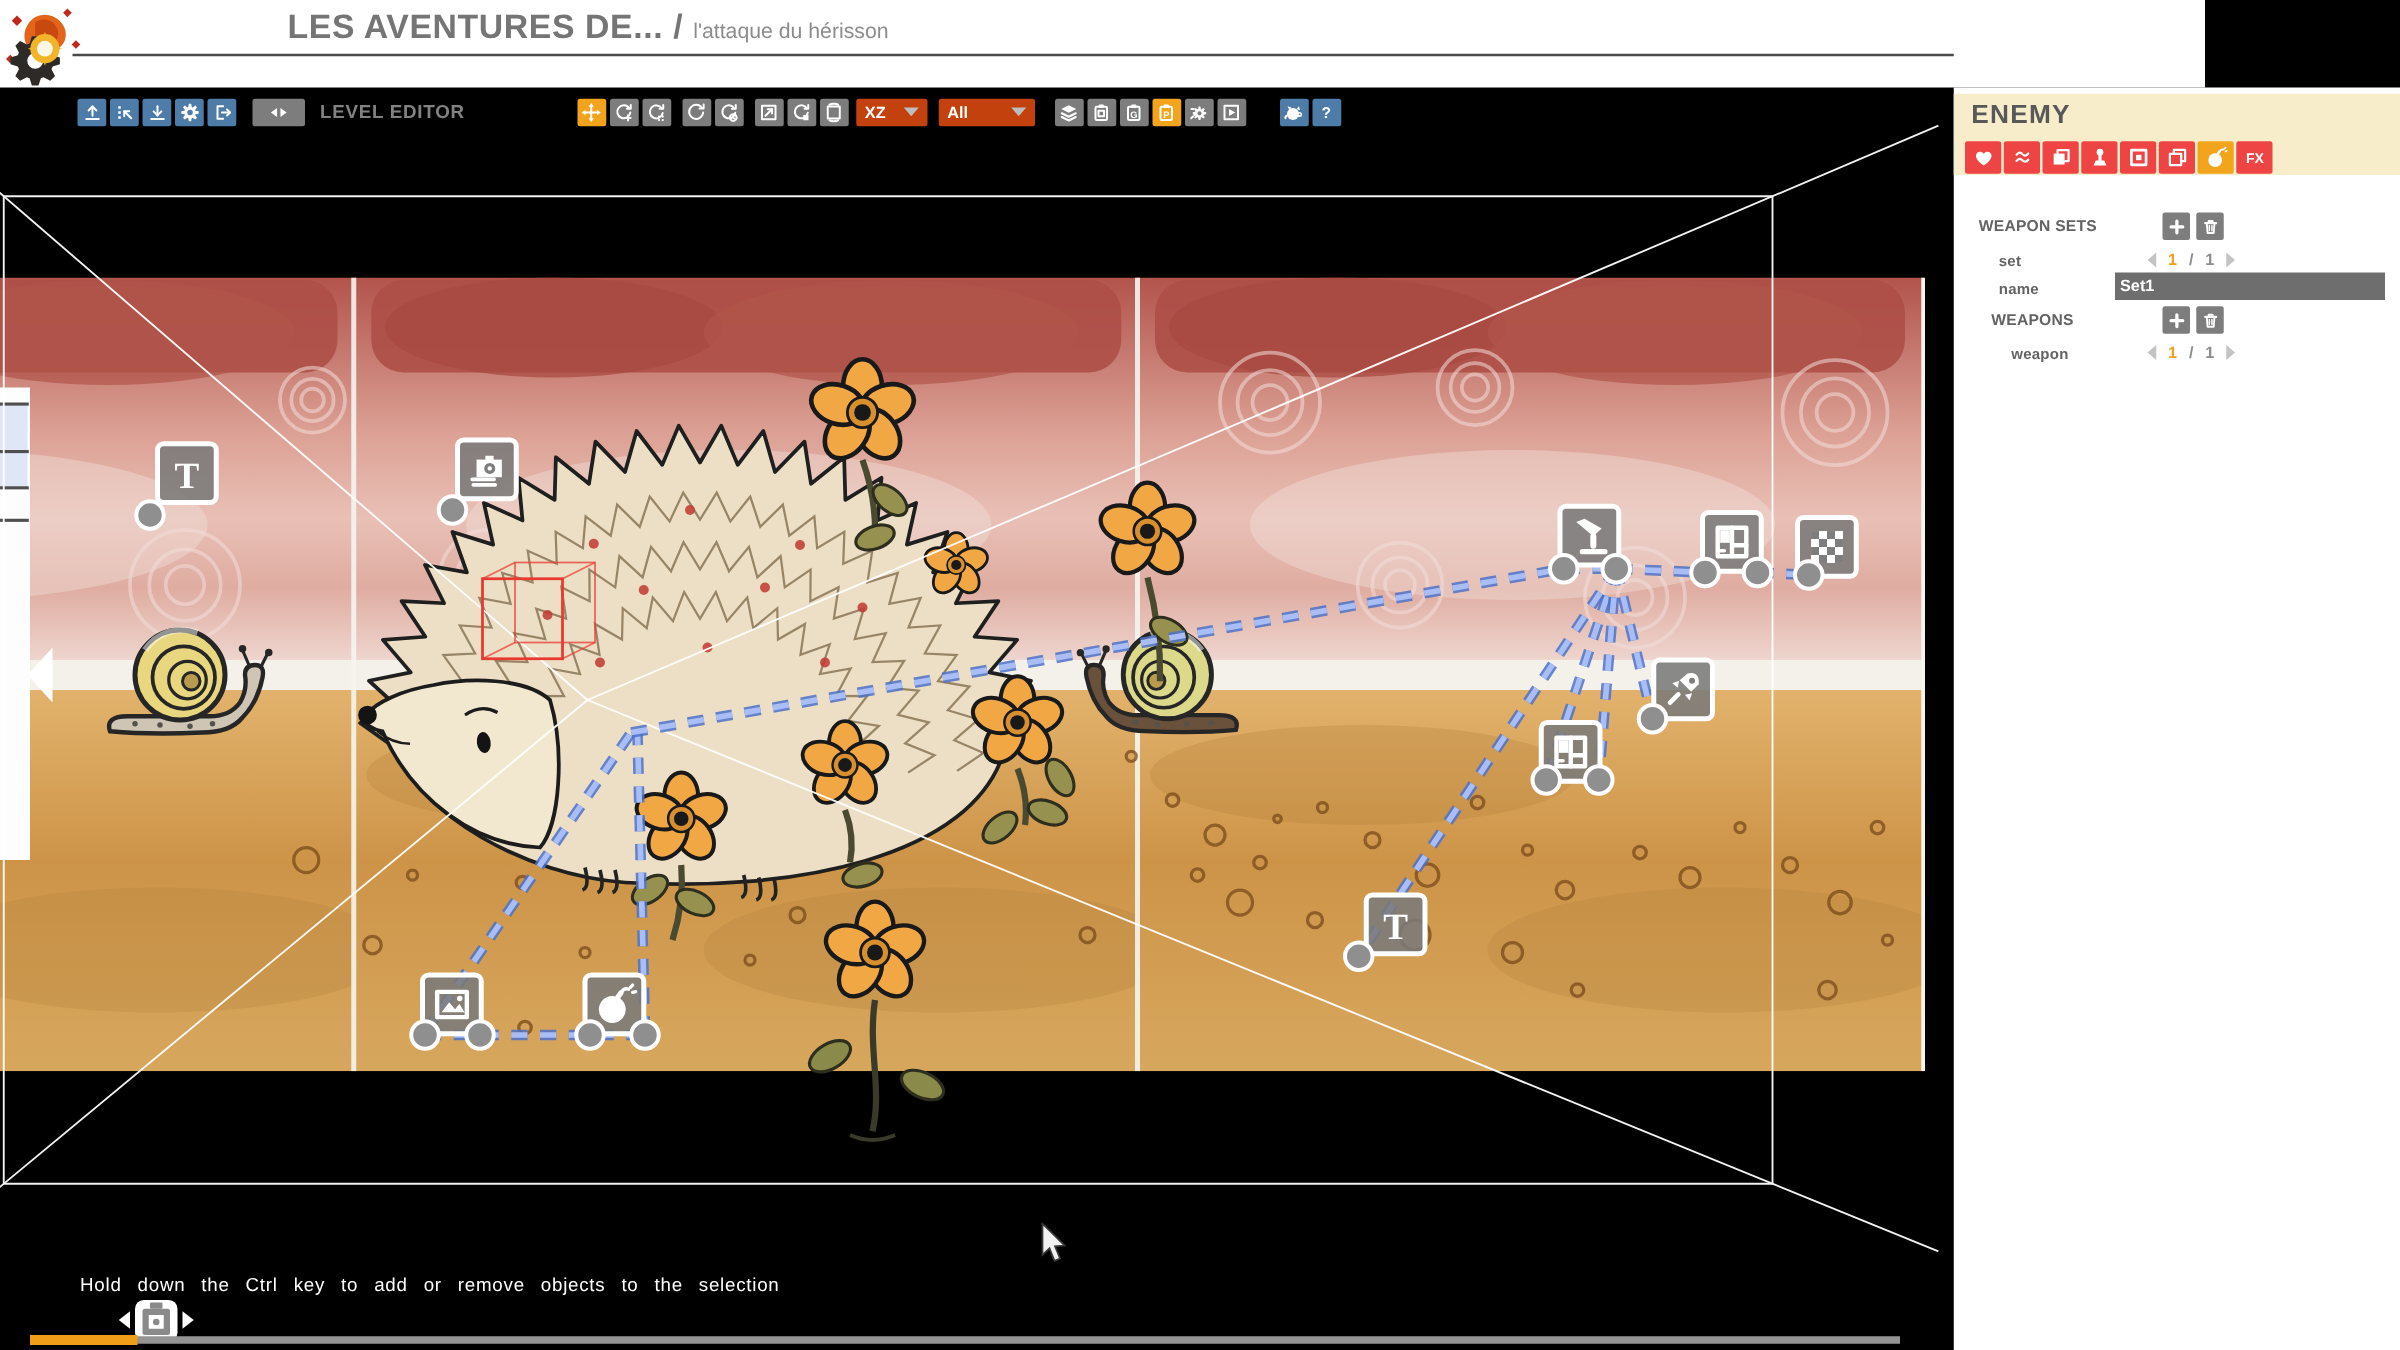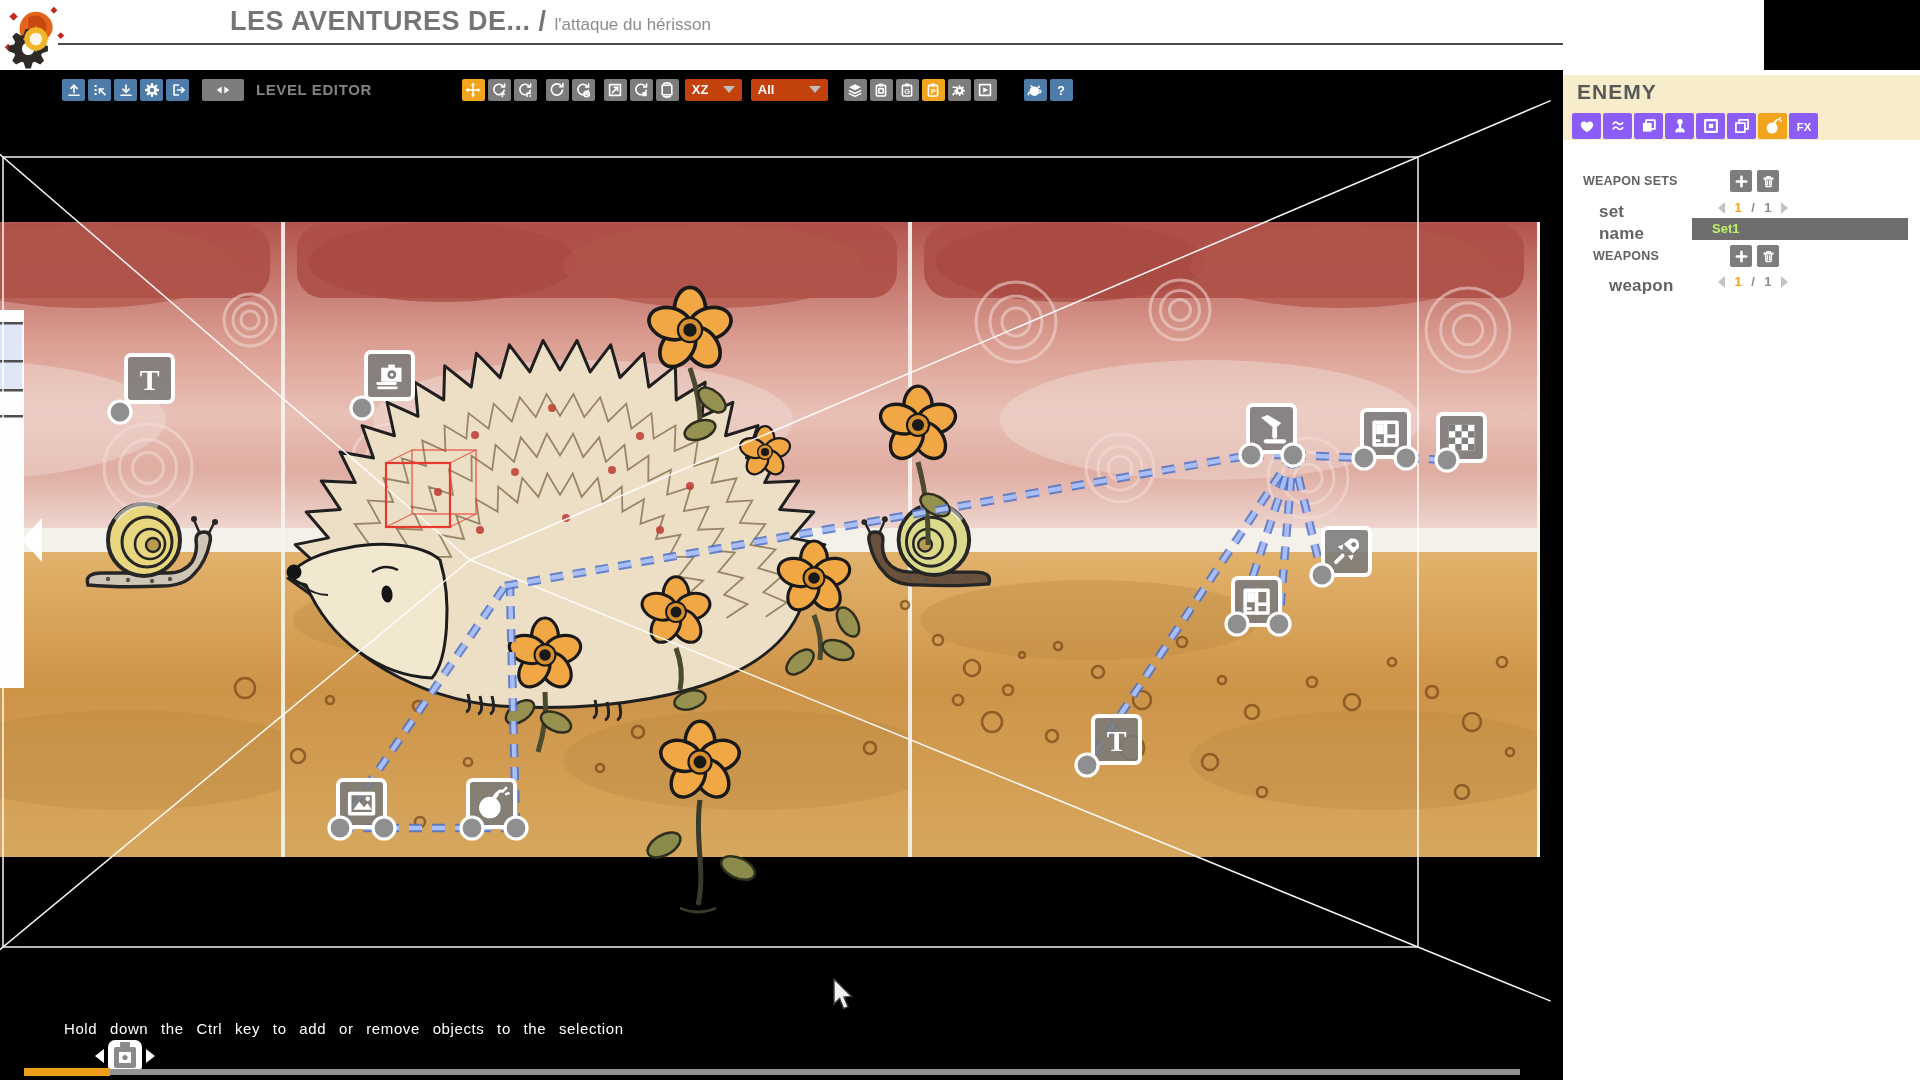--- a/index.html
+++ b/index.html
@@ -33,39 +33,39 @@
              letter-spacing:.6px;word-spacing:8px;white-space:nowrap;}
   #nav-widget{position:absolute;left:92px;top:968px;}
   #progress-track{position:absolute;left:24px;top:999px;width:1496px;height:6px;background:#949494;}
   #progress-fill{position:absolute;left:24px;top:998px;width:86px;height:8px;background:#f09e1a;}
   #cursor{position:absolute;left:832px;top:908px;z-index:25;}
   
   aside{position:absolute;left:1563px;top:70px;width:357px;height:1010px;background:#fff;z-index:20;}
   #panel-cream{position:absolute;left:0;top:5px;width:357px;height:65px;background:#f8edcb;}
   #panel-title{position:absolute;left:14px;top:10px;font-size:21px;font-weight:bold;color:#585858;letter-spacing:1px;}
   #panel-tabs{position:absolute;left:9px;top:43px;display:flex;}
-  .tab{width:29px;height:26px;background:#8b5cf6;border-radius:2px;margin-right:2px;
+  .tab{width:29px;height:26px;background:#ef4444;border-radius:2px;margin-right:2px;
        display:flex;align-items:center;justify-content:center;cursor:pointer;}
   .tab.active{background:#f2a41c;}
   #panel-section{position:absolute;left:0;top:70px;width:357px;height:23px;border-top:1px solid #bbb;
                  border-bottom:1px solid #bbb;background:#fff;}
   #panel-section span{position:absolute;left:15px;top:3px;font-size:15px;font-weight:bold;color:#5c5c5c;letter-spacing:.4px;}
   .p-row{position:absolute;width:357px;height:24px;}
   .p-label{position:absolute;font-size:12.5px;font-weight:bold;color:#636363;top:4px;letter-spacing:.2px;}
-  .p-label.small{font-size:17px;}
+  .p-label.small{font-size:12px;}
   .sq-btn{position:absolute;width:22px;height:22px;background:#7d7d7d;border-radius:2px;top:0;
           display:flex;align-items:center;justify-content:center;cursor:pointer;}
   .pager{position:absolute;left:155px;top:2px;width:70px;display:flex;align-items:center;justify-content:space-between;}
   .pg-arrow{width:0;height:0;border-top:6px solid transparent;border-bottom:6px solid transparent;cursor:pointer;}
   .pg-prev{border-right:7px solid #c3c3c3;}
   .pg-next{border-left:7px solid #c3c3c3;}
   .pg-val{font-size:13px;font-weight:bold;color:#f0a01e;}
   .pg-sep,.pg-total{font-size:13px;font-weight:bold;color:#8d8d8d;}
-  #name-input{position:absolute;left:129px;top:0;width:216px;height:22px;background:#6e6e6e;color:#bef264;
-              font-size:13px;font-weight:bold;line-height:22px;padding-left:20px;box-sizing:border-box;}
+  #name-input{position:absolute;left:129px;top:0;width:216px;height:22px;background:#6e6e6e;color:#ffffff;
+              font-size:13px;font-weight:bold;line-height:22px;padding-left:4px;box-sizing:border-box;}
   #weapon-editor-btn{position:absolute;left:170px;top:-2px;width:48px;height:23px;background:#6e6e6e;border-radius:2px;
               display:flex;align-items:center;justify-content:center;cursor:pointer;}
 </style>
 </head>
 <body>
 
 <div id="app">
 
   <header>
     <svg id="logo" width="64" height="74" viewBox="0 0 64 74">

